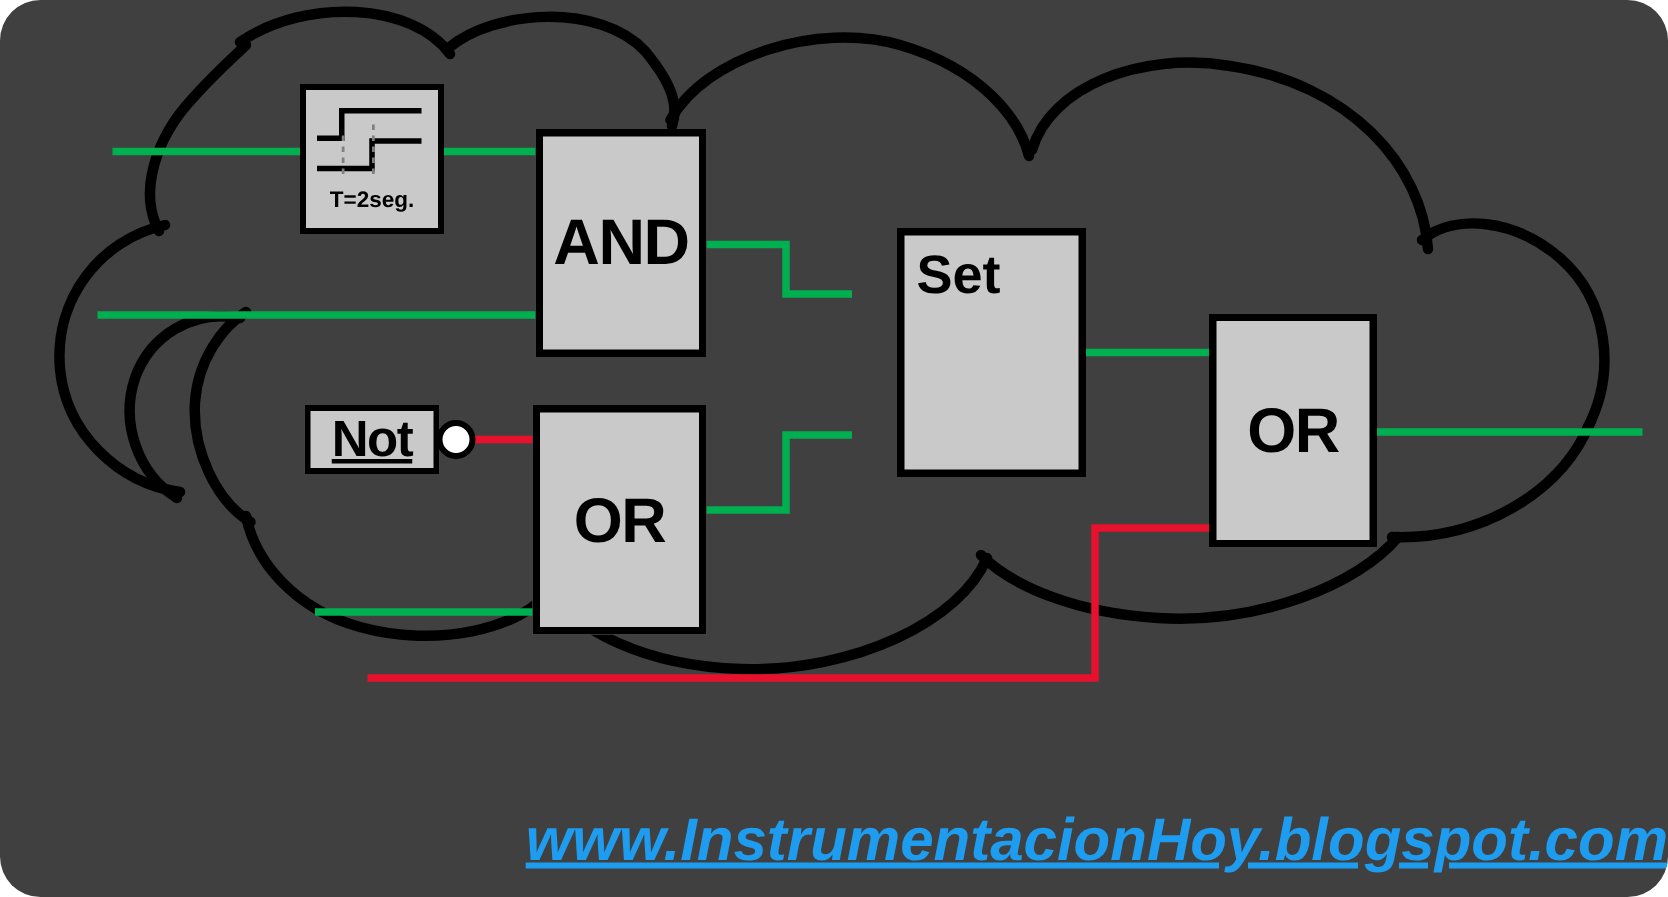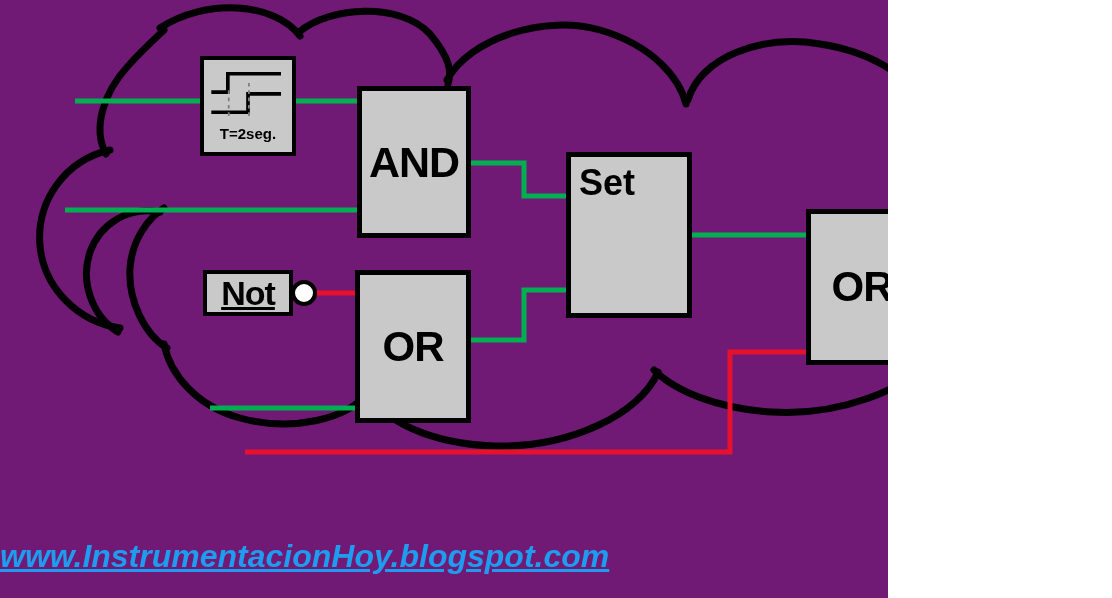--- a/index.html
+++ b/index.html
@@ -5,24 +5,25 @@
   html, body {
     margin: 0;
     padding: 0;
     background: #ffffff;
   }
   body {
     font-family: "Liberation Sans", sans-serif;
   }
   #stage {
     position: relative;
-    width: 888px;
+    width: 1112px;
     height: 598px;
-    background: #701a75;
+    background: #404040;
     overflow: hidden;
+    border-radius: 27px;
   }
   #cloud-svg, #wire-svg {
     position: absolute;
     left: 0;
     top: 0;
     width: 1112px;
     height: 598px;
   }
   #wire-svg { pointer-events: none; }
 
@@ -46,21 +47,21 @@
     font-size: 43px;
     letter-spacing: -1px;
   }
   #block-or-lower {
     left: 355px; top: 270px; width: 116px; height: 153px;
     justify-content: center;
     font-size: 42px;
     letter-spacing: -1px;
   }
   #block-sr {
-    left: 566px; top: 152px; width: 126px; height: 166px;
+    left: 598px; top: 152px; width: 126px; height: 166px;
     flex-direction: column;
     align-items: flex-start;
     justify-content: space-between;
     padding: 8px 0 8px 8px;
     font-size: 36px;
   }
   #block-sr .sr-label { line-height: 1; }
   #block-or-final {
     left: 806px; top: 209px; width: 112px; height: 156px;
     justify-content: center;
@@ -102,23 +103,23 @@
     color: #000000;
     font-family: "Liberation Sans", sans-serif;
     line-height: 1;
     padding-bottom: 4px;
   }
 
   #site-url {
     position: absolute;
     left: 0; top: 538px;
     width: 1112px;
-    text-align: left;
+    text-align: right;
     color: #1e9cf0;
-    font-size: 32px;
+    font-size: 40px;
     font-weight: bold;
     font-style: italic;
     text-decoration: underline;
     font-family: "Liberation Sans", sans-serif;
     white-space: nowrap;
     z-index: 5;
   }
 </style>
 </head>
 <body>

